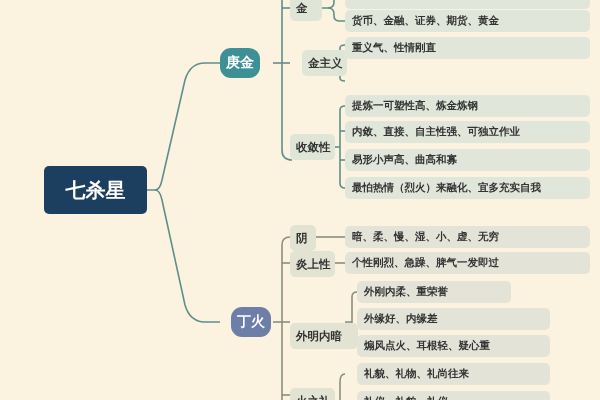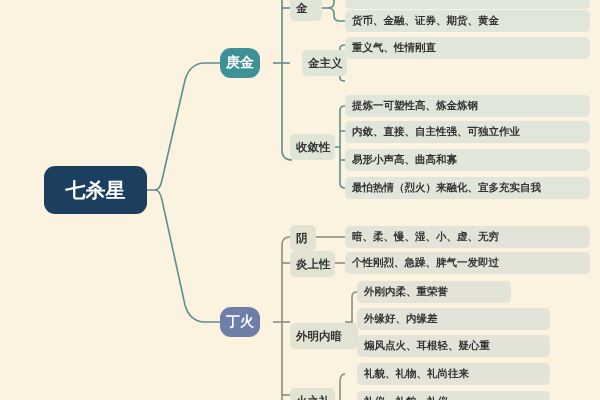--- a/index.html
+++ b/index.html
@@ -6,29 +6,29 @@
   body {
     width:600px; height:400px; overflow:hidden; position:relative;
     background:#fbf3df;
     font-family:"DejaVu Sans", sans-serif;
   }
   .canvas { position:absolute; left:0; top:0; width:600px; height:400px; }
   svg.lines { position:absolute; left:0; top:0; width:600px; height:400px; }
   .node { position:absolute; box-sizing:border-box; display:flex; align-items:center; }
   .root {
     left:44px; top:166px; width:103px; height:48px;
-    background:#1c3f5f; color:#fff; border-radius:11px;
+    background:#1c3f5f; color:#fff; border-radius:5px;
     justify-content:center; font-size:20px; font-weight:bold;
   }
   .branch {
     width:40px; height:30px; border-radius:11px; color:#fff;
     justify-content:center; font-size:14px; font-weight:bold;
   }
   .branch.metal { left:220px; top:48px; background:#3e9097; }
-  .branch.fire  { left:220px; top:307px; background:#6d7fa8; }
+  .branch.fire  { left:231px; top:307px; background:#6d7fa8; }
   .sub {
     left:290px; height:26px; border-radius:5px;
     background:#e3e3d4; color:#333; font-size:11.5px; font-weight:bold;
     padding:0 6px; white-space:nowrap;
   }
   .sub.green { background:#dfe6d8; }
   .leaf {
     left:345px; width:245px; height:22px; border-radius:5px;
     background:#e0e6da; color:#333; font-size:10.5px; font-weight:bold;
     padding:0 7px; white-space:nowrap;

